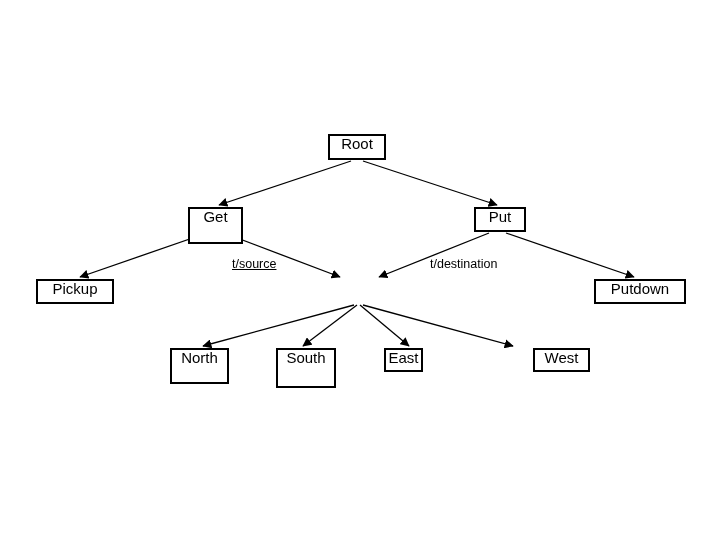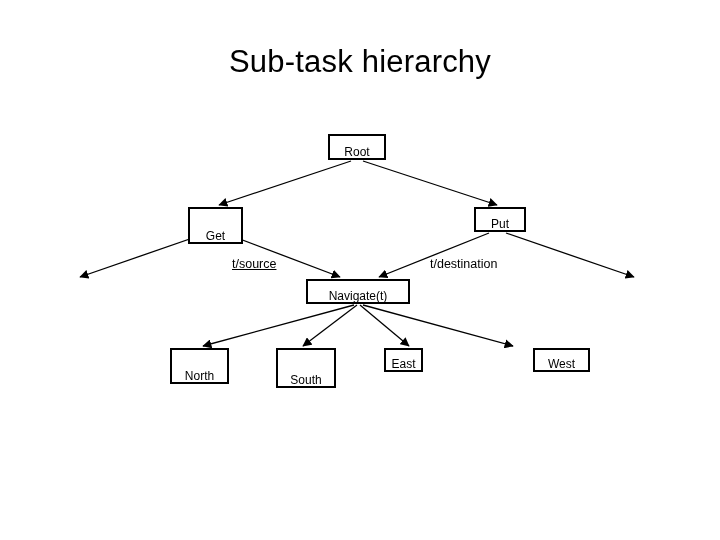--- a/index.html
+++ b/index.html
@@ -37,44 +37,43 @@
     top: 0;
     width: 720px;
     height: 540px;
   }
   .node {
     position: absolute;
     box-sizing: border-box;
     background: #ffffff;
     border: 2px solid #000000;
     color: #000000;
-    font-size: 12px;
+    font-size: 15px;
     line-height: 1;
     display: flex;
-    align-items: flex-end;
+    align-items: flex-start;
     justify-content: center;
     white-space: nowrap;
     z-index: 3;
   }
   .edge-label {
     position: absolute;
     color: #000000;
     font-size: 12.5px;
     line-height: 1;
     white-space: nowrap;
     z-index: 4;
     background: transparent;
   }
 </style>
 </head>
 <body>
 
 <div id="slide">
 
-  <div id="slide-title">Sub-task hierarchy</div>
 
   <svg id="diagram" viewBox="0 0 720 540">
     <defs>
       <marker id="arrowhead" viewBox="0 0 10 10" refX="9.2" refY="5" markerWidth="7" markerHeight="7" orient="auto-start-reverse">
         <path d="M 0 0 L 10 5 L 0 10 z" fill="#000000"></path>
       </marker>
     </defs>
 
     <g>
 
@@ -102,25 +101,28 @@
   </div>
 
   <div class="node" style="left:188px; top:207px; width:55px;  height:37px;">
     <span>Get</span>
   </div>
 
   <div class="node" style="left:474px; top:207px; width:52px;  height:25px;">
     <span>Put</span>
   </div>
 
-
-  <div class="node" style="left:306px; top:279px; width:104px; height:25px;">
-    <span>Navigate(t)</span>
+  <div class="node" style="left:36px;  top:279px; width:78px;  height:25px;">
+    <span>Pickup</span>
   </div>
 
+
+  <div class="node" style="left:594px; top:279px; width:92px;  height:25px;">
+    <span>Putdown</span>
+  </div>
 
   <div class="node" style="left:170px; top:348px; width:59px;  height:36px;">
     <span>North</span>
   </div>
 
   <div class="node" style="left:276px; top:348px; width:60px;  height:40px;">
     <span>South</span>
   </div>
 
   <div class="node" style="left:384px; top:348px; width:39px;  height:24px;">

